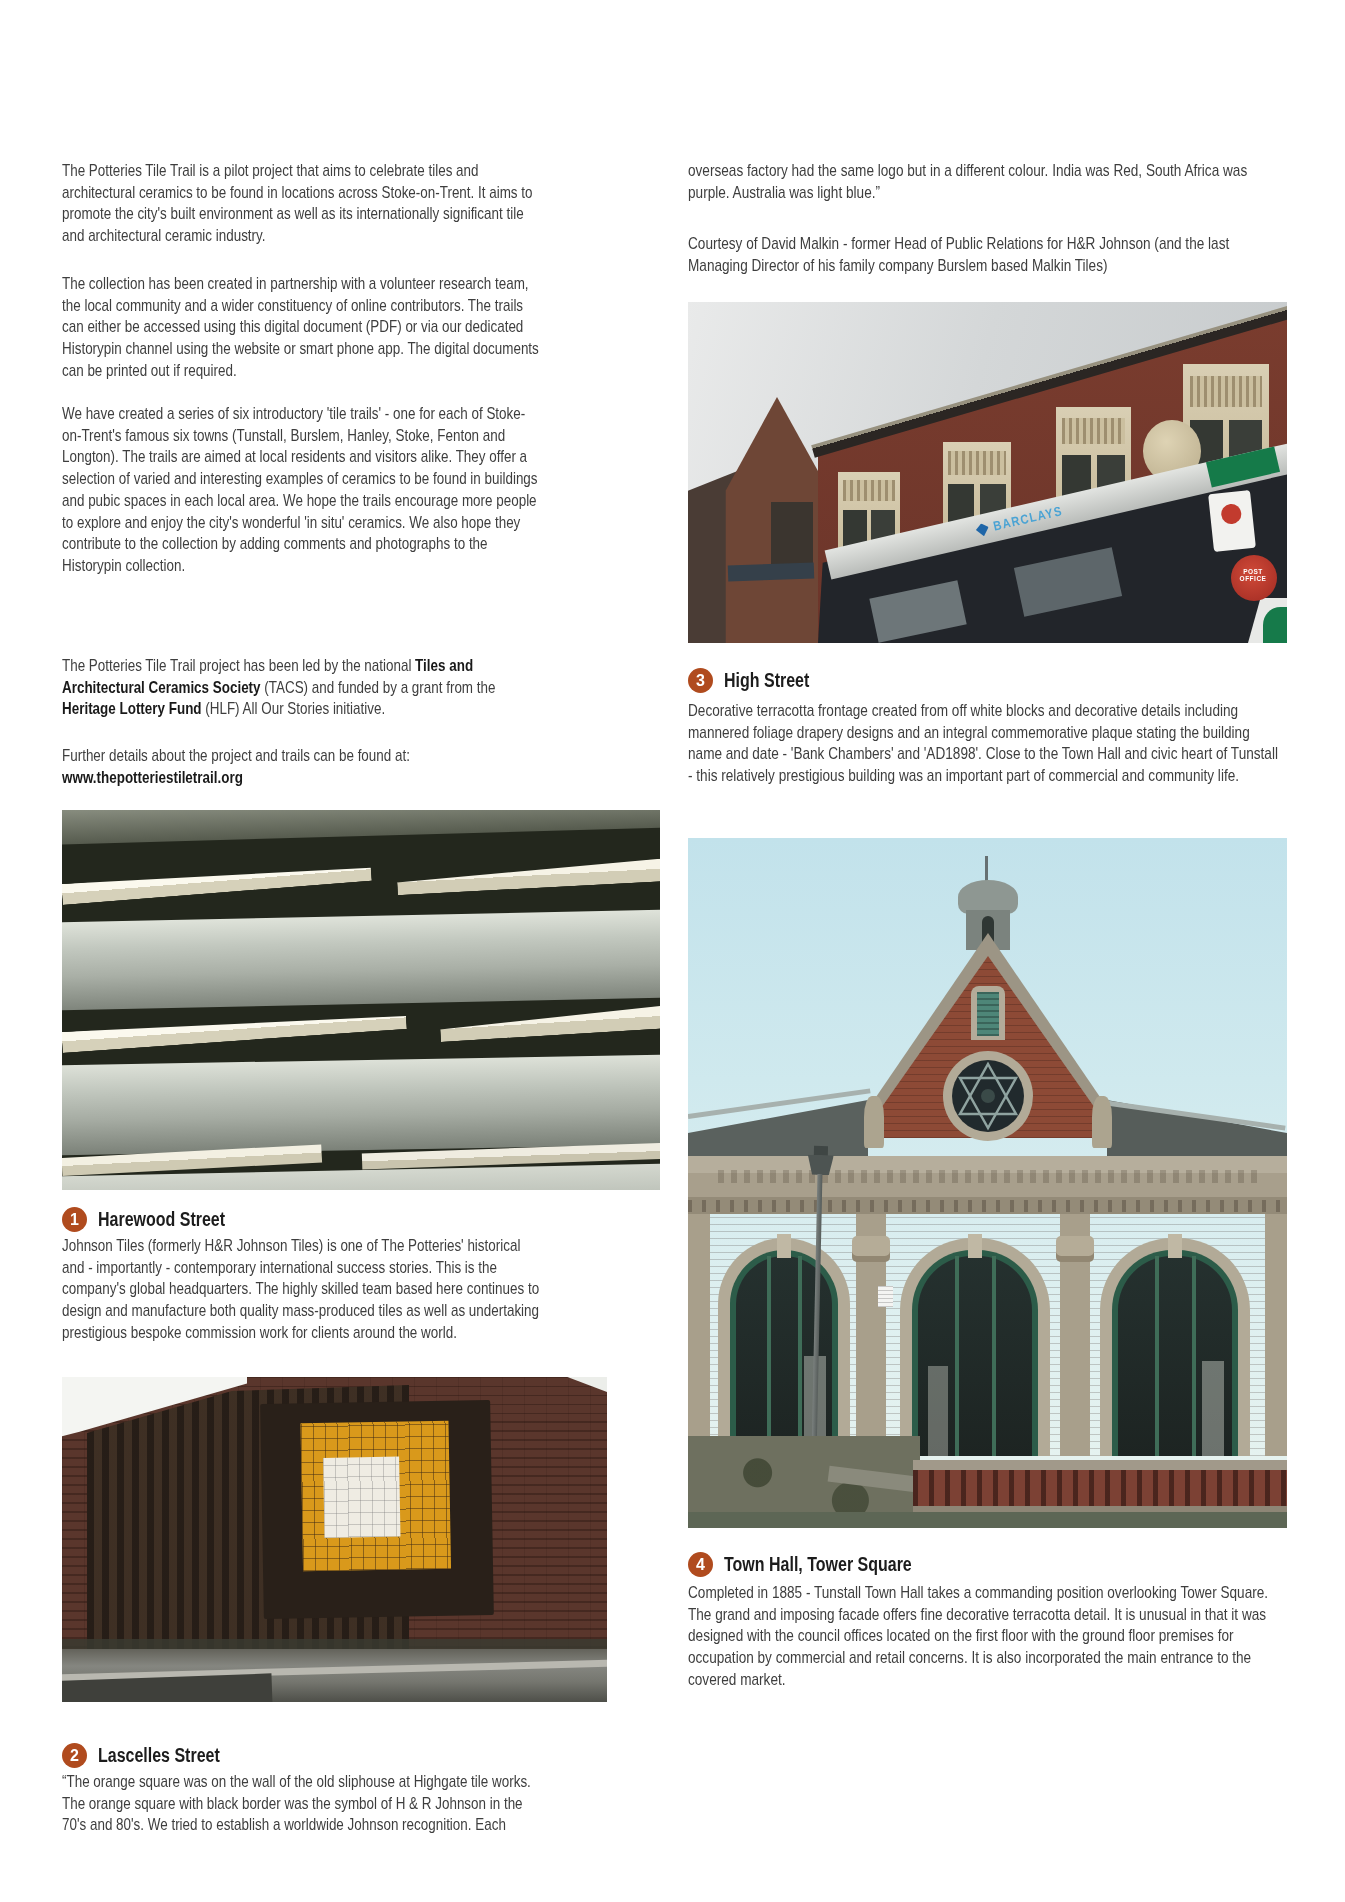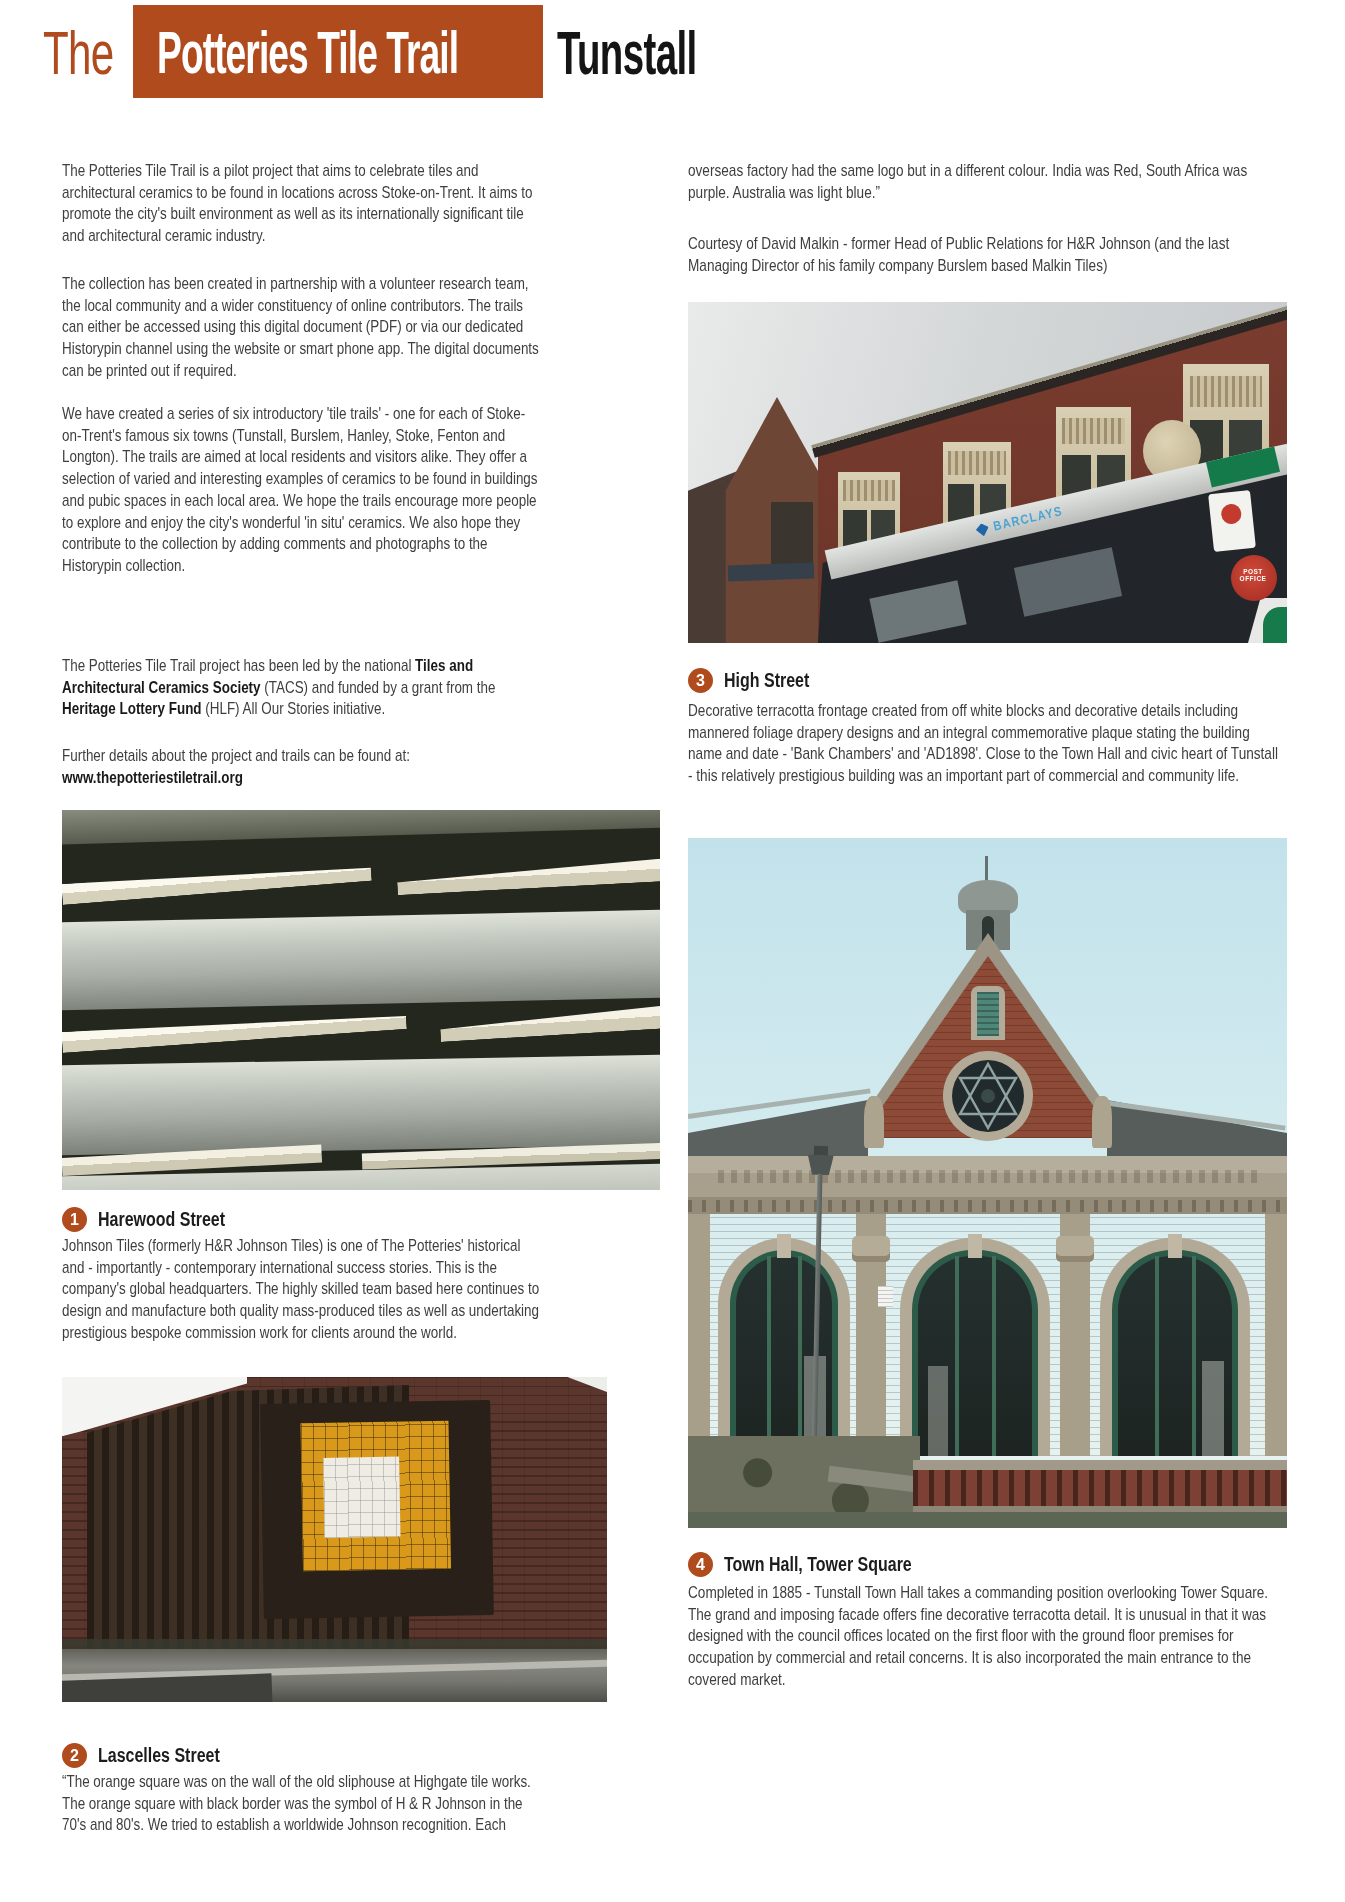--- a/index.html
+++ b/index.html
@@ -36,27 +36,20 @@
   .post-office-text{position:absolute;left:4px;top:13px;width:36px;font-size:6.5px;line-height:7px;
                     font-weight:bold;color:#fff;text-align:center;letter-spacing:.5px;}
   .barclays-text{position:absolute;left:170px;top:7px;font-size:13px;font-weight:bold;
                  color:#4aa3d4;letter-spacing:1.5px;transform:scaleX(.85);transform-origin:0 0;}
 </style>
 </head>
 <body>
 
 <div class="page">
 
-  <div class="abs" style="left:0;top:0;width:1345px;height:110px;">
-    <span class="hdr-the">The</span>
-    <div class="hdr-block">
-      <span class="hdr-title">Potteries Tile Trail</span>
-    </div>
-    <span class="hdr-town">Tunstall</span>
-  </div>
 
   <p class="txt cond-l abs" style="left:62px;top:160px;">The Potteries Tile Trail is a pilot project that aims to celebrate tiles and architectural ceramics to be found in locations across Stoke-on-Trent. It aims to promote the city's built environment as well as its internationally significant tile and architectural ceramic industry.</p>
   <p class="txt cond-l abs" style="left:62px;top:273px;">The collection has been created in partnership with a volunteer research team, the local community and a wider constituency of online contributors. The trails can either be accessed using this digital document (PDF) or via our dedicated Historypin channel using the website or smart phone app. The digital documents can be printed out if required.</p>
   <p class="txt cond-l abs" style="left:62px;top:403px;">We have created a series of six introductory 'tile trails' - one for each of Stoke-on-Trent's famous six towns (Tunstall, Burslem, Hanley, Stoke, Fenton and Longton). The trails are aimed at local residents and visitors alike. They offer a selection of varied and interesting examples of ceramics to be found in buildings and pubic spaces in each local area. We hope the trails encourage more people to explore and enjoy the city's wonderful 'in situ' ceramics. We also hope they contribute to the collection by adding comments and photographs to the Historypin collection.</p>
   <p class="txt cond-l abs" style="left:62px;top:655px;"><span>The Potteries Tile Trail project has been led by the national </span><span class="bold">Tiles and Architectural Ceramics Society</span><span> (TACS) and funded by a grant from the </span><span class="bold">Heritage Lottery Fund</span><span> (HLF) All Our Stories initiative.</span></p>
   <div class="txt cond-l abs" style="left:62px;top:745px;">
     <div>Further details about the project and trails can be found at:</div>
     <div class="url">www.thepotteriestiletrail.org</div>
   </div>
 

